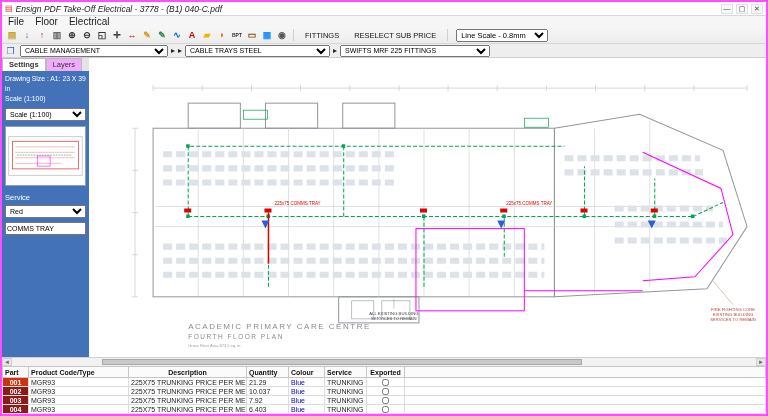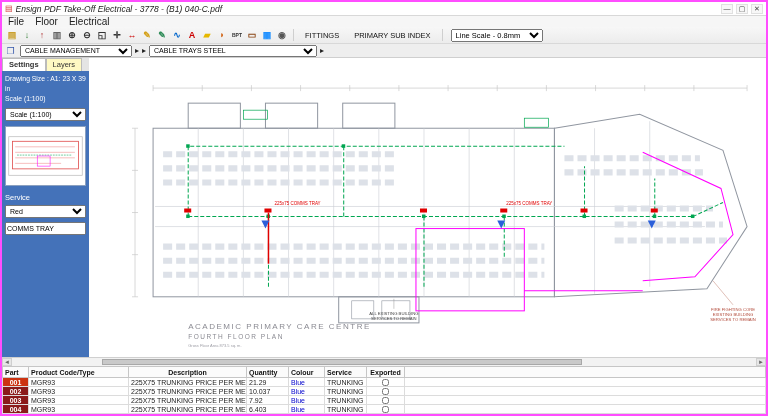--- a/index.html
+++ b/index.html
@@ -27,21 +27,21 @@
   
   .filterbar { height:14px; background:#eeeeee; display:flex; align-items:center; gap:3px; padding:0 2px; border-bottom:1px solid #cfcfcf; flex:0 0 auto; }
   .lib-ico { width:13px; height:12px; font-size:9px; color:#3355aa; display:flex; align-items:center; justify-content:center; }
   .fb-select { height:12px; font-size:7px; font-family:inherit; }
   .chev { font-size:8px; color:#222; line-height:1; }
 
   
   .main { flex:1; display:flex; min-height:0; }
   .sidebar { width:87px; background:#4472b9; display:flex; flex-direction:column; flex:0 0 auto; }
   .side-tabs { height:13px; background:#e4e4e4; display:flex; font-size:7.5px; }
-  .side-tab { padding:1px 6px; border:1px solid #bbb; border-bottom:none; background:#fef9c3; color:#333; }
+  .side-tab { padding:1px 6px; border:1px solid #bbb; border-bottom:none; background:#f0abfc; color:#333; }
   .side-tab.active { background:#fff; font-weight:bold; }
   .side-info { color:#fff; font-size:6.8px; padding:3px 3px 1px 3px; line-height:1.5; }
   .side-select, .side-input { margin:2px 3px; height:13px; font-size:7px; font-family:inherit; width:calc(100% - 6px); }
   .thumb { margin:3px 3px; background:#fff; border:1px solid #8aa0c0; height:60px; }
   .service-label { color:#fff; font-size:7.5px; padding:4px 3px 1px 3px; }
 
   .canvas { flex:1; background:#fff; position:relative; min-width:0; }
   .canvas svg { display:block; width:100%; height:100%; }
 
   
@@ -97,38 +97,41 @@
     <span class="tbi" style="color: rgb(0, 102, 204);">∿</span>
     <span class="tbi" style="color: rgb(204, 0, 0);">A</span>
     <span class="tbi" style="color: rgb(230, 184, 0);">▰</span>
     <span class="tbi" style="color: rgb(210, 105, 30);">◗</span>
     <span class="tbi tbi-sm" style="color: rgb(51, 51, 51);">BPT</span>
     <span class="tbi" style="color: rgb(139, 69, 19);">▭</span>
     <span class="tbi" style="color: rgb(30, 144, 255);">▦</span>
     <span class="tbi" style="color: rgb(85, 85, 85);">◉</span>
     <span class="tb-sep"></span>
     <button class="tb-btn">FITTINGS</button>
-    <button class="tb-btn">PRIMARY SUB INDEX</button>
+    <button class="tb-btn">RESELECT SUB PRICE</button>
     <span class="tb-sep"></span>
     <select class="tb-select">
       <option>Line Scale - 0.8mm</option>
     </select>
   </div>
 
   <div class="filterbar">
     <span class="lib-ico">❐</span>
-    <select class="fb-select" style="width:112px">
+    <select class="fb-select" style="width:148px">
       <option>CABLE MANAGEMENT</option>
     </select>
     <span class="chev">▸</span>
     <span class="chev">▸</span>
-    <select class="fb-select" style="width:168px">
+    <select class="fb-select" style="width:145px">
       <option>CABLE TRAYS STEEL</option>
     </select>
     <span class="chev">▸</span>
+    <select class="fb-select" style="width:150px">
+      <option>SWIFTS MRF 225 FITTINGS</option>
+    </select>
   </div>
 
   <div class="main">
 
     <div class="sidebar">
       <div class="side-tabs">
         <span class="side-tab active">Settings</span>
         <span class="side-tab">Layers</span>
       </div>
       <div class="side-info">

